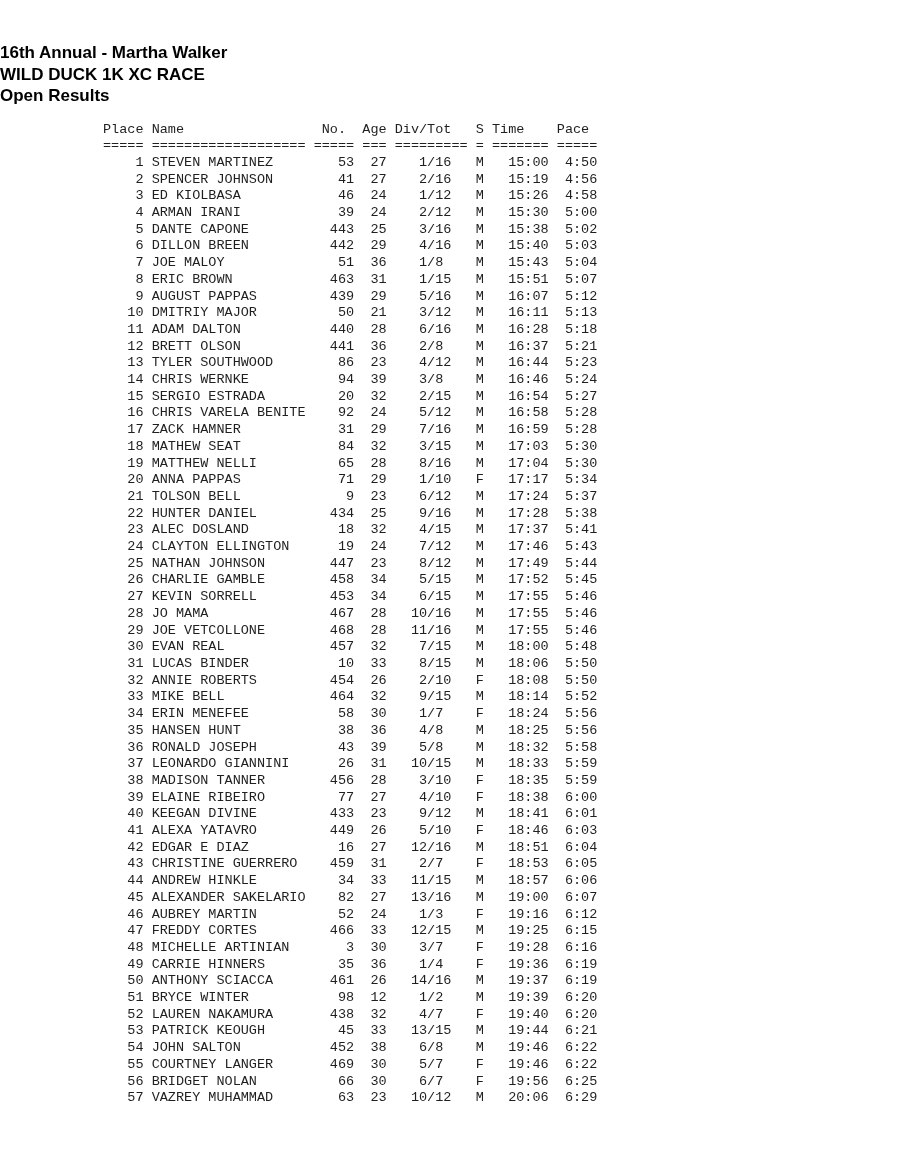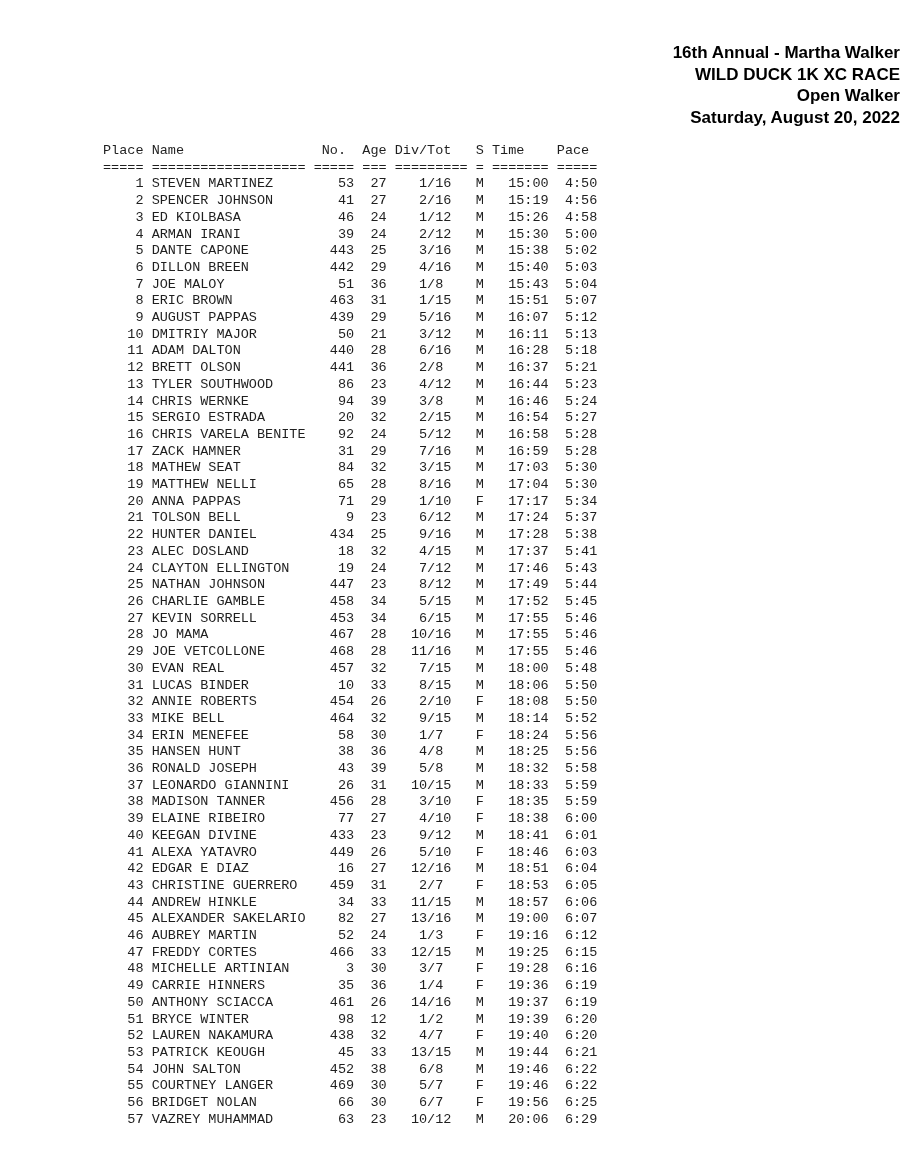--- a/index.html
+++ b/index.html
@@ -5,21 +5,21 @@
   html, body { margin: 0; padding: 0; background: #ffffff; }
   .page {
     position: relative;
     width: 900px;
     height: 1164px;
     background: #ffffff;
     overflow: hidden;
   }
   .title-block {
     padding-top: 42px;
-    text-align: right;
+    text-align: left;
     font-family: "Liberation Sans", sans-serif;
     font-weight: bold;
     font-size: 17px;
     line-height: 21.5px;
     color: #000000;
   }
   .results {
     margin-top: 15px;
     margin-left: 103px;
     font-family: "Liberation Mono", "DejaVu Sans Mono", monospace;
@@ -31,19 +31,18 @@
   .line { white-space: pre; }
 </style>
 </head>
 <body>
 
 <div class="page">
 
   <div class="title-block">
     <div class="title-line">16th Annual - Martha Walker</div>
     <div class="title-line">WILD DUCK 1K XC RACE</div>
-    <div class="title-line">Open Walker</div>
-    <div class="title-line">Saturday, August 20, 2022</div>
+    <div class="title-line">Open Results</div>
   </div>
 
   <div class="results" id="results"><div class="line"><span>Place</span> <span>Name               </span> <span> No. </span> <span>Age</span> <span>Div/Tot  </span> <span>S</span> <span>Time   </span> <span>Pace </span></div><div class="line"><span>=====</span> <span>===================</span> <span>=====</span> <span>===</span> <span>=========</span> <span>=</span> <span>=======</span> <span>=====</span></div><div class="line"><span>    1</span> <span>STEVEN MARTINEZ    </span> <span>   53</span> <span> 27</span> <span>   1/16  </span> <span>M</span> <span>  15:00</span> <span> 4:50</span></div><div class="line"><span>    2</span> <span>SPENCER JOHNSON    </span> <span>   41</span> <span> 27</span> <span>   2/16  </span> <span>M</span> <span>  15:19</span> <span> 4:56</span></div><div class="line"><span>    3</span> <span>ED KIOLBASA        </span> <span>   46</span> <span> 24</span> <span>   1/12  </span> <span>M</span> <span>  15:26</span> <span> 4:58</span></div><div class="line"><span>    4</span> <span>ARMAN IRANI        </span> <span>   39</span> <span> 24</span> <span>   2/12  </span> <span>M</span> <span>  15:30</span> <span> 5:00</span></div><div class="line"><span>    5</span> <span>DANTE CAPONE       </span> <span>  443</span> <span> 25</span> <span>   3/16  </span> <span>M</span> <span>  15:38</span> <span> 5:02</span></div><div class="line"><span>    6</span> <span>DILLON BREEN       </span> <span>  442</span> <span> 29</span> <span>   4/16  </span> <span>M</span> <span>  15:40</span> <span> 5:03</span></div><div class="line"><span>    7</span> <span>JOE MALOY          </span> <span>   51</span> <span> 36</span> <span>   1/8   </span> <span>M</span> <span>  15:43</span> <span> 5:04</span></div><div class="line"><span>    8</span> <span>ERIC BROWN         </span> <span>  463</span> <span> 31</span> <span>   1/15  </span> <span>M</span> <span>  15:51</span> <span> 5:07</span></div><div class="line"><span>    9</span> <span>AUGUST PAPPAS      </span> <span>  439</span> <span> 29</span> <span>   5/16  </span> <span>M</span> <span>  16:07</span> <span> 5:12</span></div><div class="line"><span>   10</span> <span>DMITRIY MAJOR      </span> <span>   50</span> <span> 21</span> <span>   3/12  </span> <span>M</span> <span>  16:11</span> <span> 5:13</span></div><div class="line"><span>   11</span> <span>ADAM DALTON        </span> <span>  440</span> <span> 28</span> <span>   6/16  </span> <span>M</span> <span>  16:28</span> <span> 5:18</span></div><div class="line"><span>   12</span> <span>BRETT OLSON        </span> <span>  441</span> <span> 36</span> <span>   2/8   </span> <span>M</span> <span>  16:37</span> <span> 5:21</span></div><div class="line"><span>   13</span> <span>TYLER SOUTHWOOD    </span> <span>   86</span> <span> 23</span> <span>   4/12  </span> <span>M</span> <span>  16:44</span> <span> 5:23</span></div><div class="line"><span>   14</span> <span>CHRIS WERNKE       </span> <span>   94</span> <span> 39</span> <span>   3/8   </span> <span>M</span> <span>  16:46</span> <span> 5:24</span></div><div class="line"><span>   15</span> <span>SERGIO ESTRADA     </span> <span>   20</span> <span> 32</span> <span>   2/15  </span> <span>M</span> <span>  16:54</span> <span> 5:27</span></div><div class="line"><span>   16</span> <span>CHRIS VARELA BENITE</span> <span>   92</span> <span> 24</span> <span>   5/12  </span> <span>M</span> <span>  16:58</span> <span> 5:28</span></div><div class="line"><span>   17</span> <span>ZACK HAMNER        </span> <span>   31</span> <span> 29</span> <span>   7/16  </span> <span>M</span> <span>  16:59</span> <span> 5:28</span></div><div class="line"><span>   18</span> <span>MATHEW SEAT        </span> <span>   84</span> <span> 32</span> <span>   3/15  </span> <span>M</span> <span>  17:03</span> <span> 5:30</span></div><div class="line"><span>   19</span> <span>MATTHEW NELLI      </span> <span>   65</span> <span> 28</span> <span>   8/16  </span> <span>M</span> <span>  17:04</span> <span> 5:30</span></div><div class="line"><span>   20</span> <span>ANNA PAPPAS        </span> <span>   71</span> <span> 29</span> <span>   1/10  </span> <span>F</span> <span>  17:17</span> <span> 5:34</span></div><div class="line"><span>   21</span> <span>TOLSON BELL        </span> <span>    9</span> <span> 23</span> <span>   6/12  </span> <span>M</span> <span>  17:24</span> <span> 5:37</span></div><div class="line"><span>   22</span> <span>HUNTER DANIEL      </span> <span>  434</span> <span> 25</span> <span>   9/16  </span> <span>M</span> <span>  17:28</span> <span> 5:38</span></div><div class="line"><span>   23</span> <span>ALEC DOSLAND       </span> <span>   18</span> <span> 32</span> <span>   4/15  </span> <span>M</span> <span>  17:37</span> <span> 5:41</span></div><div class="line"><span>   24</span> <span>CLAYTON ELLINGTON  </span> <span>   19</span> <span> 24</span> <span>   7/12  </span> <span>M</span> <span>  17:46</span> <span> 5:43</span></div><div class="line"><span>   25</span> <span>NATHAN JOHNSON     </span> <span>  447</span> <span> 23</span> <span>   8/12  </span> <span>M</span> <span>  17:49</span> <span> 5:44</span></div><div class="line"><span>   26</span> <span>CHARLIE GAMBLE     </span> <span>  458</span> <span> 34</span> <span>   5/15  </span> <span>M</span> <span>  17:52</span> <span> 5:45</span></div><div class="line"><span>   27</span> <span>KEVIN SORRELL      </span> <span>  453</span> <span> 34</span> <span>   6/15  </span> <span>M</span> <span>  17:55</span> <span> 5:46</span></div><div class="line"><span>   28</span> <span>JO MAMA            </span> <span>  467</span> <span> 28</span> <span>  10/16  </span> <span>M</span> <span>  17:55</span> <span> 5:46</span></div><div class="line"><span>   29</span> <span>JOE VETCOLLONE     </span> <span>  468</span> <span> 28</span> <span>  11/16  </span> <span>M</span> <span>  17:55</span> <span> 5:46</span></div><div class="line"><span>   30</span> <span>EVAN REAL          </span> <span>  457</span> <span> 32</span> <span>   7/15  </span> <span>M</span> <span>  18:00</span> <span> 5:48</span></div><div class="line"><span>   31</span> <span>LUCAS BINDER       </span> <span>   10</span> <span> 33</span> <span>   8/15  </span> <span>M</span> <span>  18:06</span> <span> 5:50</span></div><div class="line"><span>   32</span> <span>ANNIE ROBERTS      </span> <span>  454</span> <span> 26</span> <span>   2/10  </span> <span>F</span> <span>  18:08</span> <span> 5:50</span></div><div class="line"><span>   33</span> <span>MIKE BELL          </span> <span>  464</span> <span> 32</span> <span>   9/15  </span> <span>M</span> <span>  18:14</span> <span> 5:52</span></div><div class="line"><span>   34</span> <span>ERIN MENEFEE       </span> <span>   58</span> <span> 30</span> <span>   1/7   </span> <span>F</span> <span>  18:24</span> <span> 5:56</span></div><div class="line"><span>   35</span> <span>HANSEN HUNT        </span> <span>   38</span> <span> 36</span> <span>   4/8   </span> <span>M</span> <span>  18:25</span> <span> 5:56</span></div><div class="line"><span>   36</span> <span>RONALD JOSEPH      </span> <span>   43</span> <span> 39</span> <span>   5/8   </span> <span>M</span> <span>  18:32</span> <span> 5:58</span></div><div class="line"><span>   37</span> <span>LEONARDO GIANNINI  </span> <span>   26</span> <span> 31</span> <span>  10/15  </span> <span>M</span> <span>  18:33</span> <span> 5:59</span></div><div class="line"><span>   38</span> <span>MADISON TANNER     </span> <span>  456</span> <span> 28</span> <span>   3/10  </span> <span>F</span> <span>  18:35</span> <span> 5:59</span></div><div class="line"><span>   39</span> <span>ELAINE RIBEIRO     </span> <span>   77</span> <span> 27</span> <span>   4/10  </span> <span>F</span> <span>  18:38</span> <span> 6:00</span></div><div class="line"><span>   40</span> <span>KEEGAN DIVINE      </span> <span>  433</span> <span> 23</span> <span>   9/12  </span> <span>M</span> <span>  18:41</span> <span> 6:01</span></div><div class="line"><span>   41</span> <span>ALEXA YATAVRO      </span> <span>  449</span> <span> 26</span> <span>   5/10  </span> <span>F</span> <span>  18:46</span> <span> 6:03</span></div><div class="line"><span>   42</span> <span>EDGAR E DIAZ       </span> <span>   16</span> <span> 27</span> <span>  12/16  </span> <span>M</span> <span>  18:51</span> <span> 6:04</span></div><div class="line"><span>   43</span> <span>CHRISTINE GUERRERO </span> <span>  459</span> <span> 31</span> <span>   2/7   </span> <span>F</span> <span>  18:53</span> <span> 6:05</span></div><div class="line"><span>   44</span> <span>ANDREW HINKLE      </span> <span>   34</span> <span> 33</span> <span>  11/15  </span> <span>M</span> <span>  18:57</span> <span> 6:06</span></div><div class="line"><span>   45</span> <span>ALEXANDER SAKELARIO</span> <span>   82</span> <span> 27</span> <span>  13/16  </span> <span>M</span> <span>  19:00</span> <span> 6:07</span></div><div class="line"><span>   46</span> <span>AUBREY MARTIN      </span> <span>   52</span> <span> 24</span> <span>   1/3   </span> <span>F</span> <span>  19:16</span> <span> 6:12</span></div><div class="line"><span>   47</span> <span>FREDDY CORTES      </span> <span>  466</span> <span> 33</span> <span>  12/15  </span> <span>M</span> <span>  19:25</span> <span> 6:15</span></div><div class="line"><span>   48</span> <span>MICHELLE ARTINIAN  </span> <span>    3</span> <span> 30</span> <span>   3/7   </span> <span>F</span> <span>  19:28</span> <span> 6:16</span></div><div class="line"><span>   49</span> <span>CARRIE HINNERS     </span> <span>   35</span> <span> 36</span> <span>   1/4   </span> <span>F</span> <span>  19:36</span> <span> 6:19</span></div><div class="line"><span>   50</span> <span>ANTHONY SCIACCA    </span> <span>  461</span> <span> 26</span> <span>  14/16  </span> <span>M</span> <span>  19:37</span> <span> 6:19</span></div><div class="line"><span>   51</span> <span>BRYCE WINTER       </span> <span>   98</span> <span> 12</span> <span>   1/2   </span> <span>M</span> <span>  19:39</span> <span> 6:20</span></div><div class="line"><span>   52</span> <span>LAUREN NAKAMURA    </span> <span>  438</span> <span> 32</span> <span>   4/7   </span> <span>F</span> <span>  19:40</span> <span> 6:20</span></div><div class="line"><span>   53</span> <span>PATRICK KEOUGH     </span> <span>   45</span> <span> 33</span> <span>  13/15  </span> <span>M</span> <span>  19:44</span> <span> 6:21</span></div><div class="line"><span>   54</span> <span>JOHN SALTON        </span> <span>  452</span> <span> 38</span> <span>   6/8   </span> <span>M</span> <span>  19:46</span> <span> 6:22</span></div><div class="line"><span>   55</span> <span>COURTNEY LANGER    </span> <span>  469</span> <span> 30</span> <span>   5/7   </span> <span>F</span> <span>  19:46</span> <span> 6:22</span></div><div class="line"><span>   56</span> <span>BRIDGET NOLAN      </span> <span>   66</span> <span> 30</span> <span>   6/7   </span> <span>F</span> <span>  19:56</span> <span> 6:25</span></div><div class="line"><span>   57</span> <span>VAZREY MUHAMMAD    </span> <span>   63</span> <span> 23</span> <span>  10/12  </span> <span>M</span> <span>  20:06</span> <span> 6:29</span></div></div>
 
 </div>
 
 </body></html>

